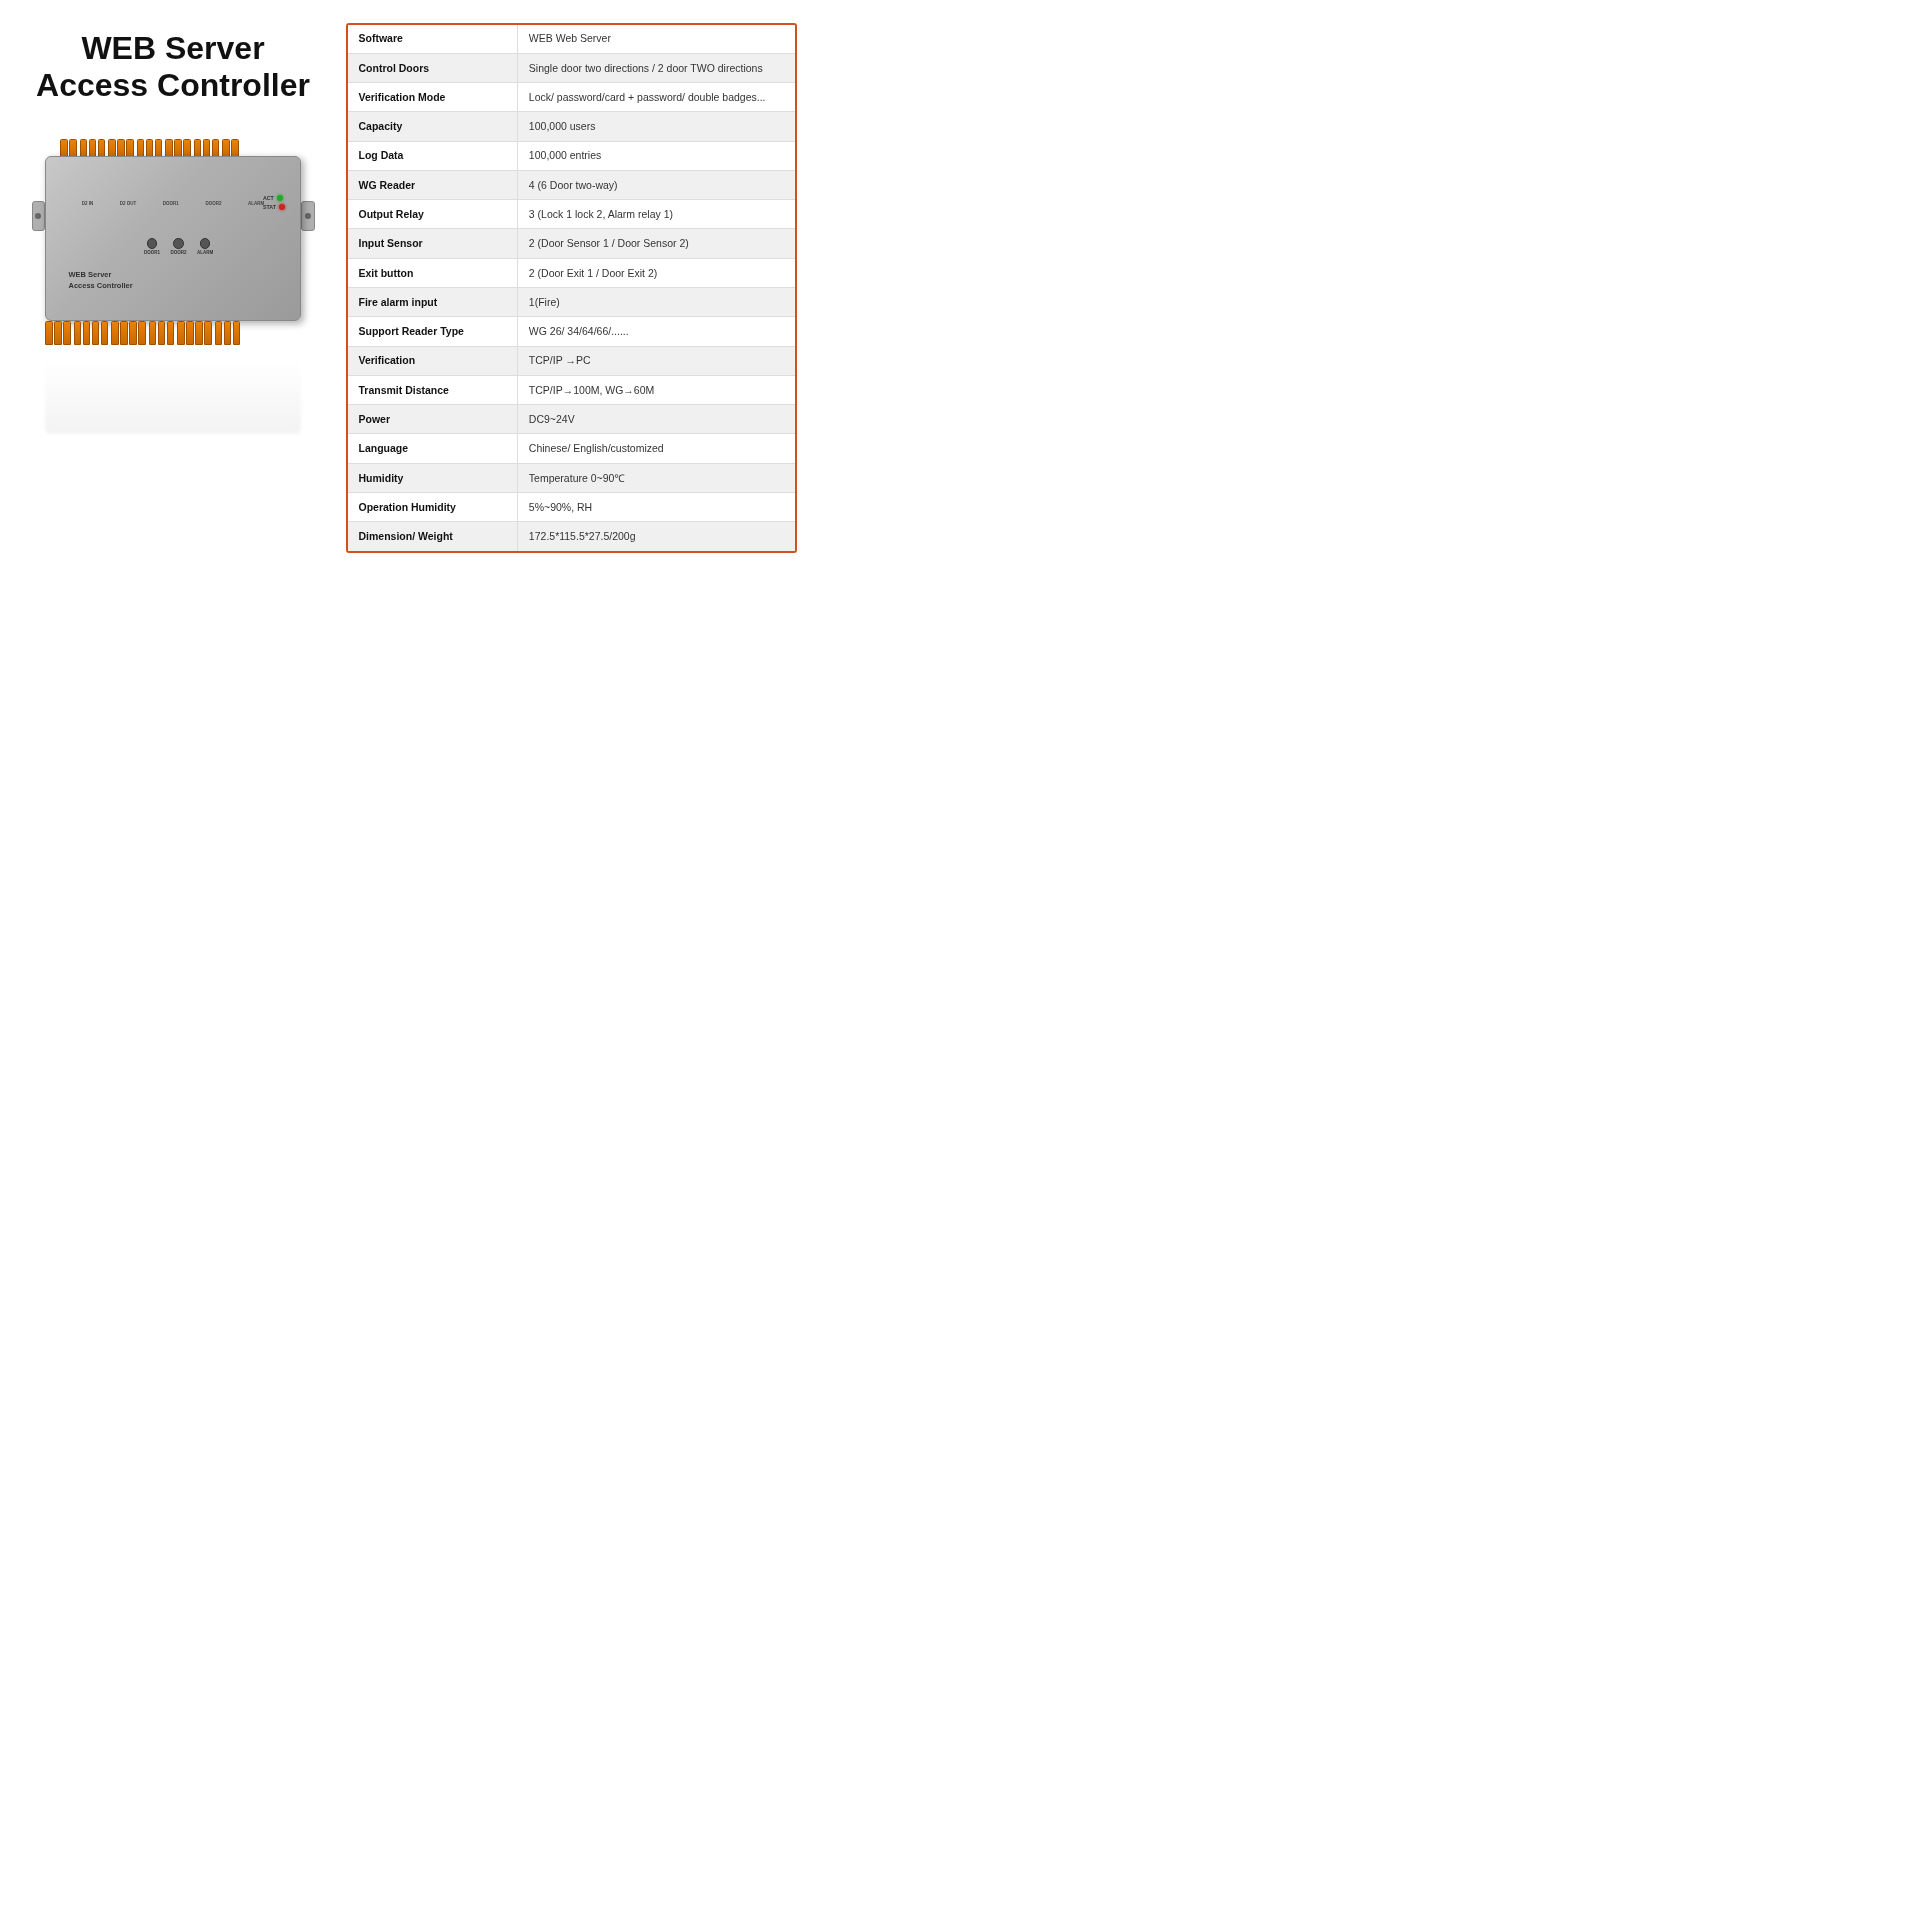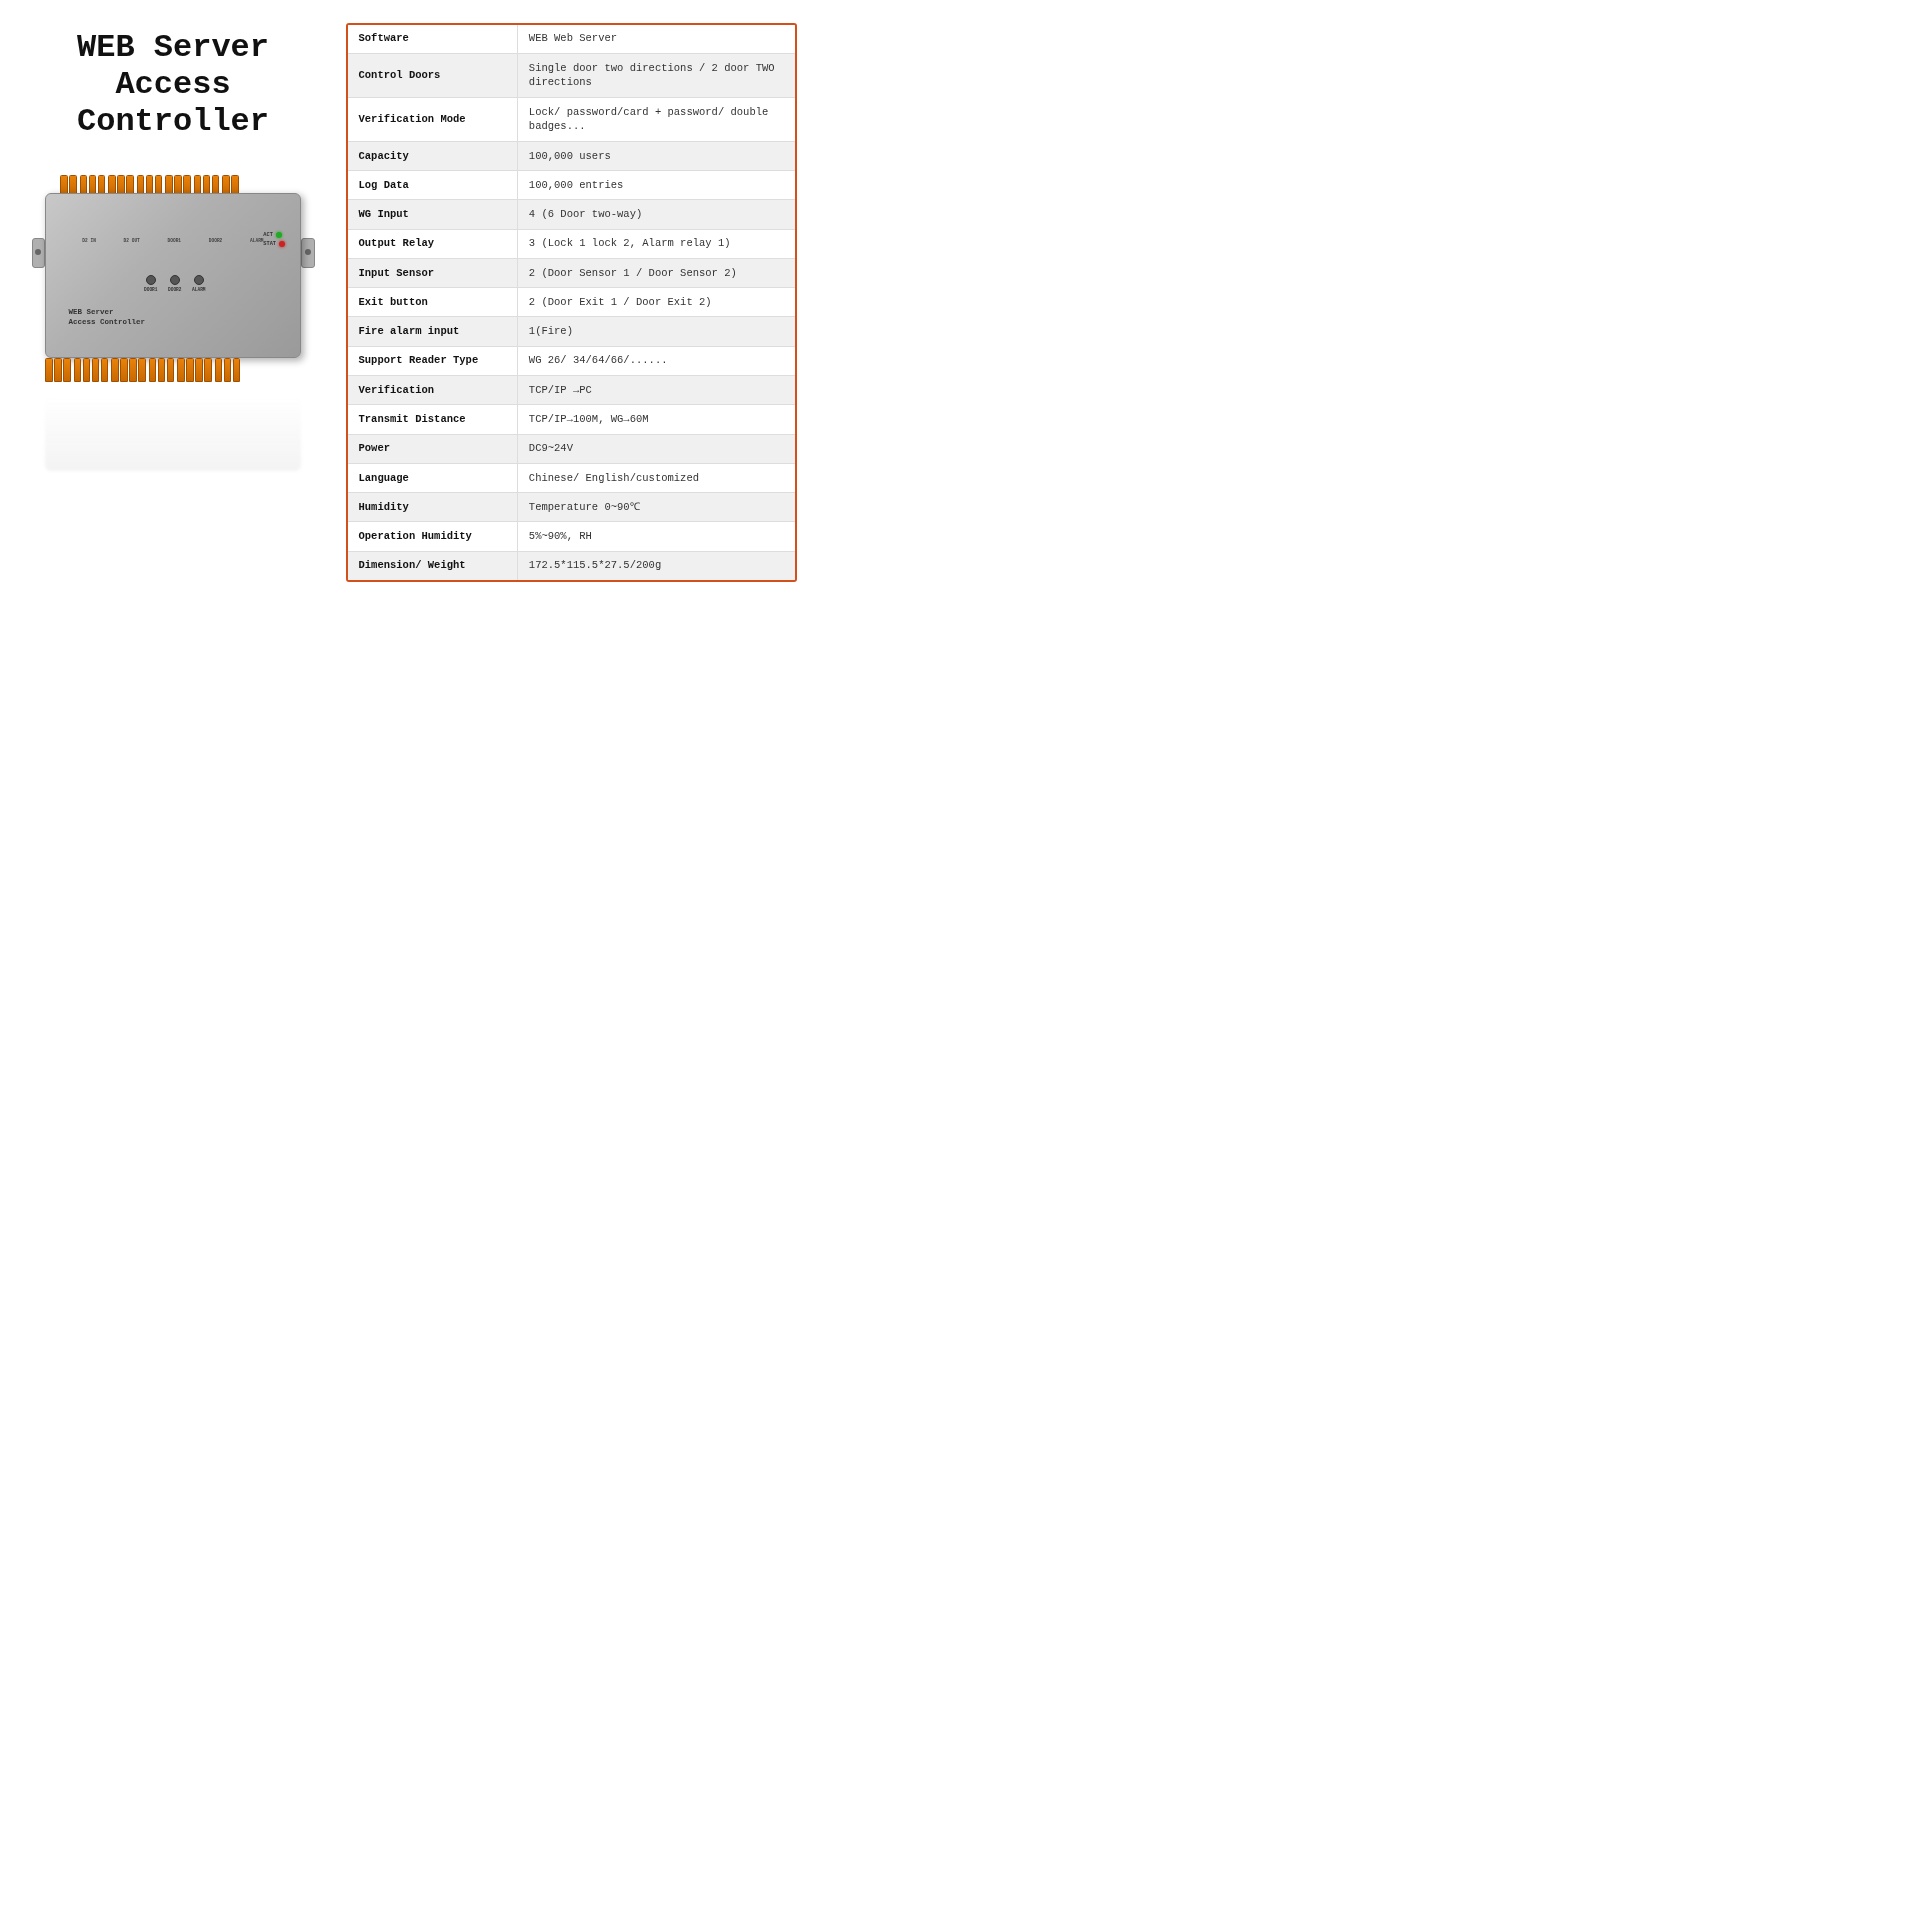--- a/index.html
+++ b/index.html
@@ -12,21 +12,20 @@
       align-items: flex-start;
       justify-content: center;
       padding: 22.5px 15px;
     }
     .page-container {
       display: flex;
       flex-direction: row;
       align-items: flex-start;
       width: 100%;
       gap: 15px;
-      font-family: Liberation Mono, monospace;
     }
     .left-section {
       flex: 0 0 316px;
       display: flex;
       flex-direction: column;
       align-items: center;
       justify-content: flex-start;
       padding-top: 7.5px;
     }
     .product-title {
@@ -380,21 +379,21 @@
           </tr>
           <tr>
             <td>Capacity</td>
             <td>100,000 users</td>
           </tr>
           <tr>
             <td>Log Data</td>
             <td>100,000 entries</td>
           </tr>
           <tr>
-            <td>WG Input</td>
+            <td>WG Reader</td>
             <td>4 (6 Door two-way)</td>
           </tr>
           <tr>
             <td>Output Relay</td>
             <td>3 (Lock 1 lock 2, Alarm relay 1)</td>
           </tr>
           <tr>
             <td>Input Sensor</td>
             <td>2 (Door Sensor 1 / Door Sensor 2)</td>
           </tr>

